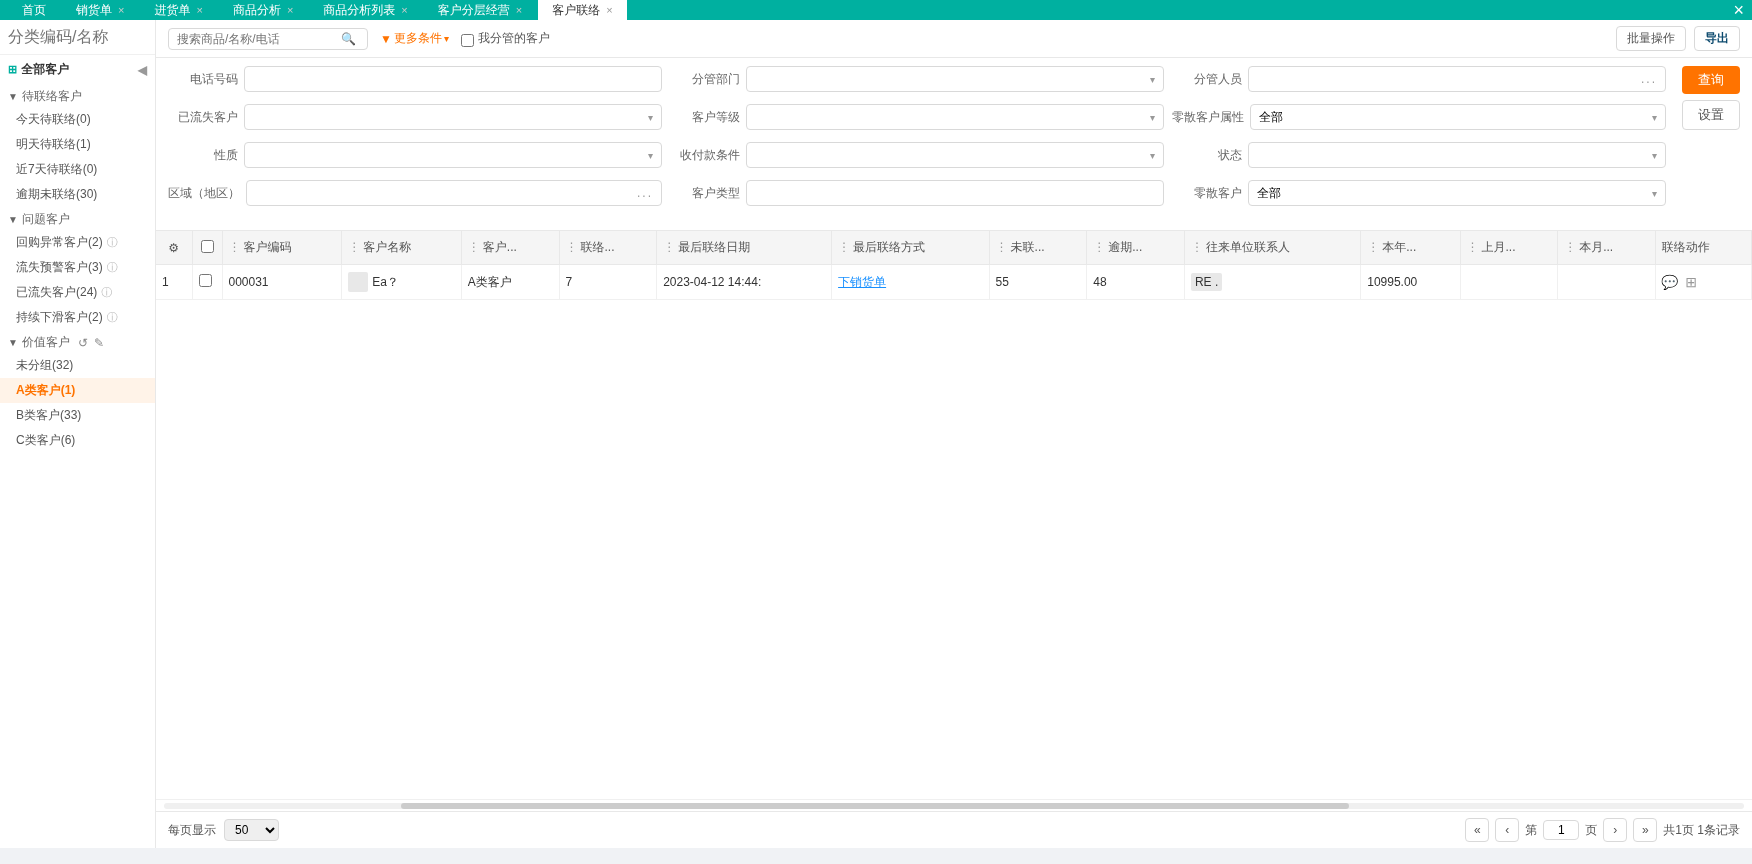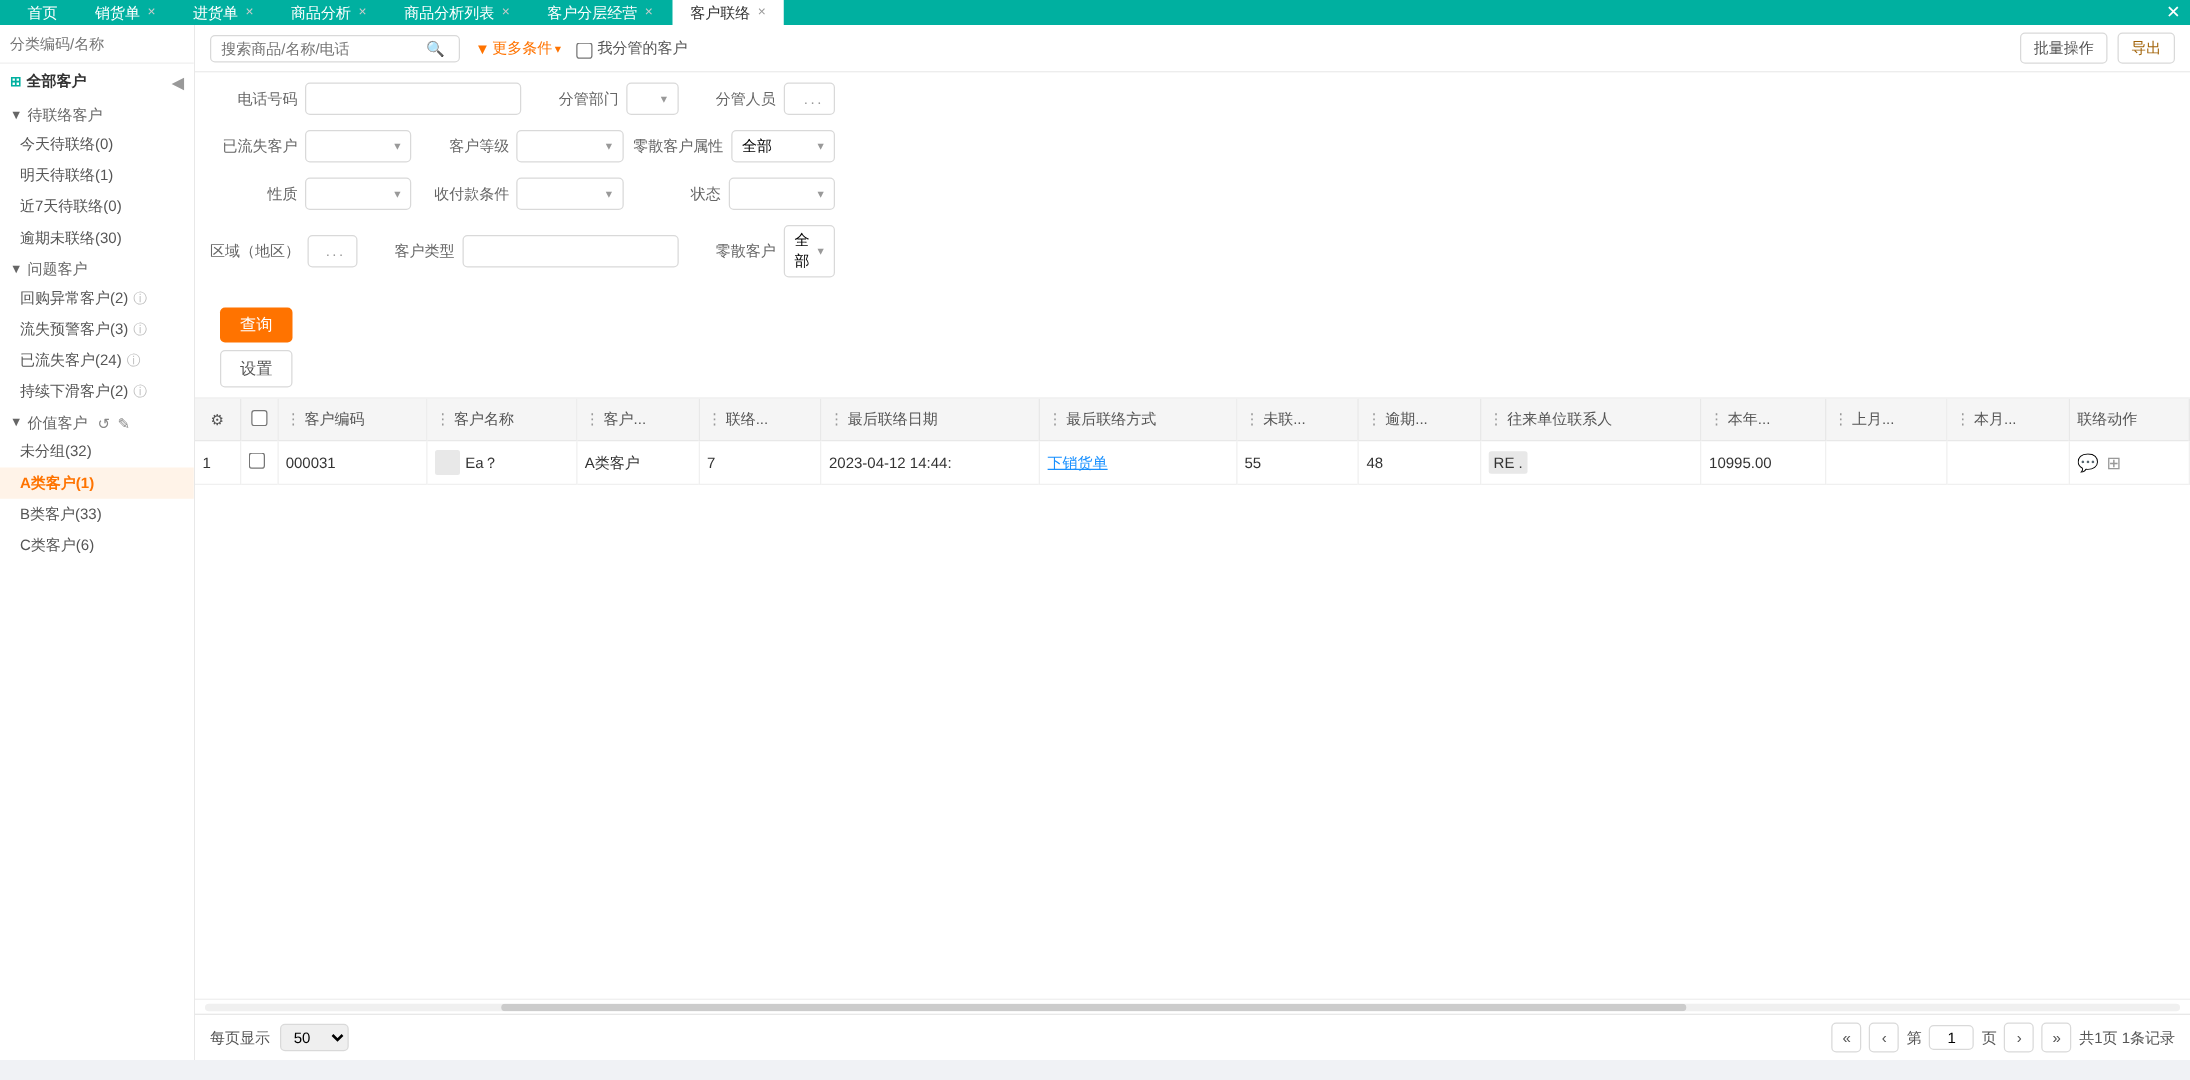--- a/index.html
+++ b/index.html
@@ -67,21 +67,21 @@
       padding: 8px;
       display: flex;
       align-items: center;
       border-bottom: 1px solid #f0f0f0;
       gap: 4px;
     }
     .sidebar-search input {
       flex: 1;
       border: none;
       outline: none;
-      font-size: 12px;
+      font-size: 16px;
       color: #b91c1c;
       background: transparent;
     }
     .sidebar-section-header {
       padding: 6px 8px;
       display: flex;
       align-items: center;
       gap: 4px;
       font-weight: bold;
       font-size: 13px;
@@ -177,21 +177,22 @@
       font-size: 12px;
       color: #555;
     }
     .btn-export {
       border: 1px solid #d9d9d9;
       background: #fff;
       padding: 3px 10px;
       border-radius: 4px;
       cursor: pointer;
       font-size: 12px;
-      color: #a16207;
+      color: #0c4a6e;
+      font-weight: bold;
     }
 
     
     .advanced-filters {
       background: #fff;
       padding: 8px 12px;
       border-bottom: 1px solid #e8e8e8;
     }
     .filter-row {
       display: flex;
@@ -483,21 +484,21 @@
         <input type="checkbox" style="">
         <span>我分管的客户</span>
       </label>
       <div class="filter-bar-right">
         <button class="btn-batch">批量操作</button>
         <button class="btn-export">导出</button>
       </div>
     </div>
 
     <div class="advanced-filters">
-      <div style="display:flex; gap:8px; align-items:flex-start;flex-direction:column;">
+      <div style="display:flex; gap:8px; align-items:flex-start;">
         <div style="flex:1; display:flex; flex-direction:column; gap:6px;">
 
           <div class="filter-row">
             <div class="filter-field">
               <span class="filter-label">电话号码</span>
               <input class="filter-input" style="flex: 1 1 0%;">
             </div>
             <div class="filter-field">
               <span class="filter-label">分管部门</span>
               <div class="filter-select" style="flex:1;">

